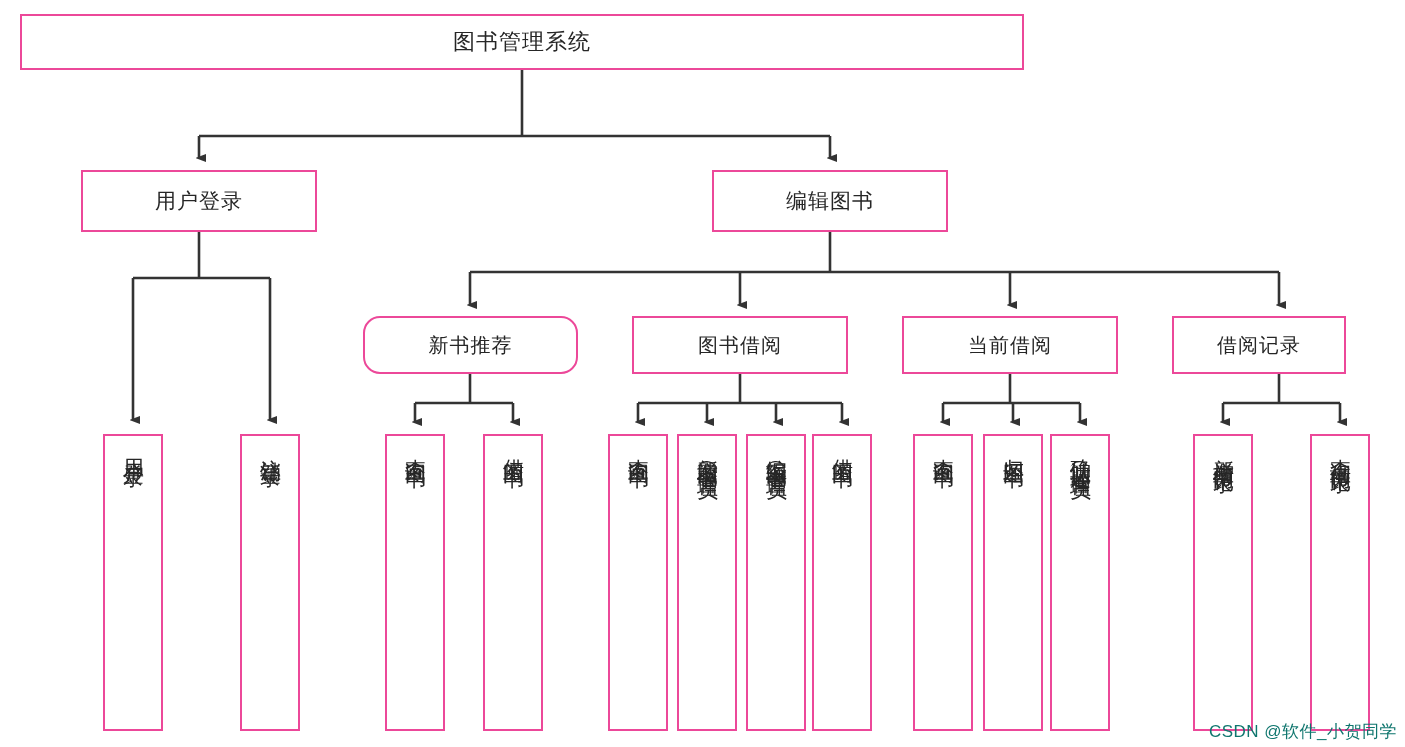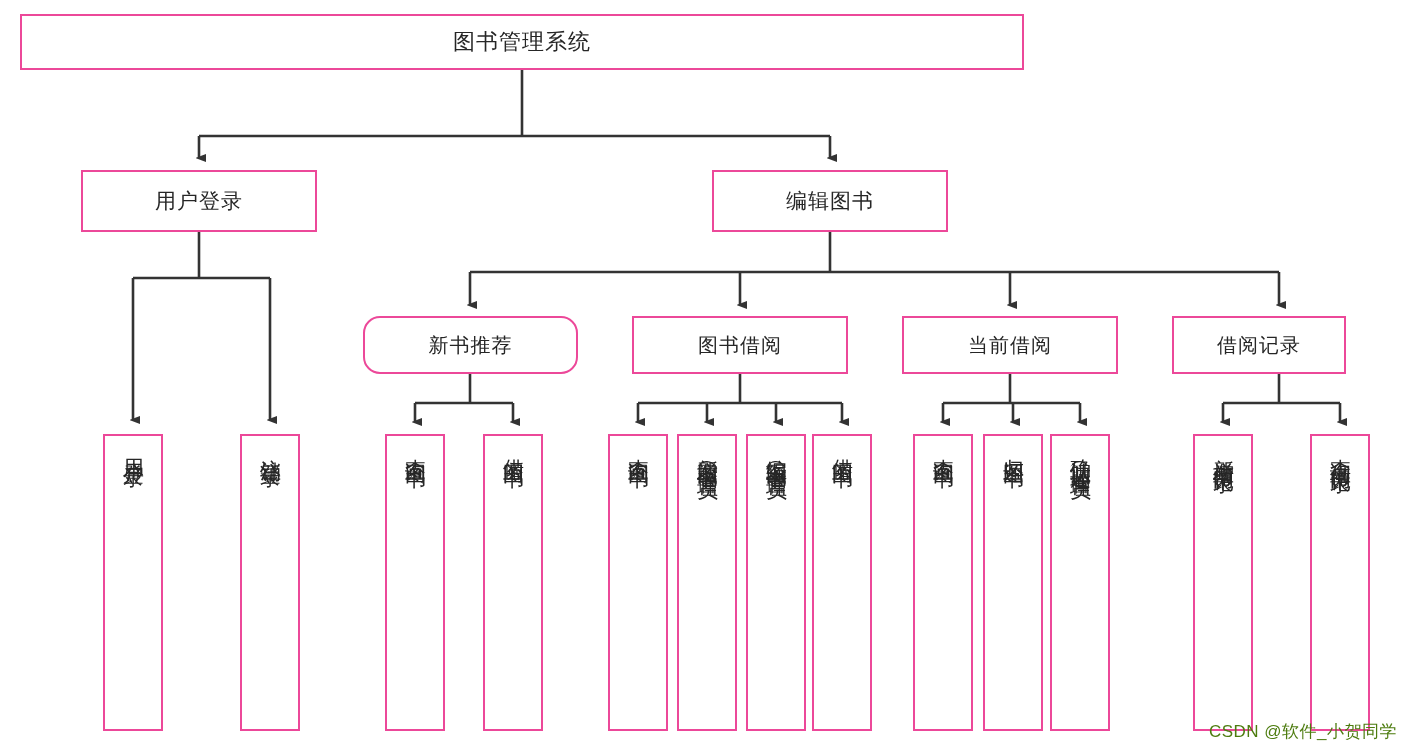--- a/index.html
+++ b/index.html
@@ -63,21 +63,21 @@
     line-height: 1.18;
     letter-spacing: 3px;
     white-space: nowrap;
     text-align: left;
   }
   .watermark {
     position: absolute;
     right: 8px;
     bottom: 4px;
     font-size: 17px;
-    color: #4d7c0f;
+    color: #0f766e;
     letter-spacing: 0.5px;
     white-space: nowrap;
     z-index: 3;
     font-family: "Liberation Sans", "DejaVu Sans", sans-serif;
     margin-left: 32px;
   }
 </style>
 </head>
 <body>
 

